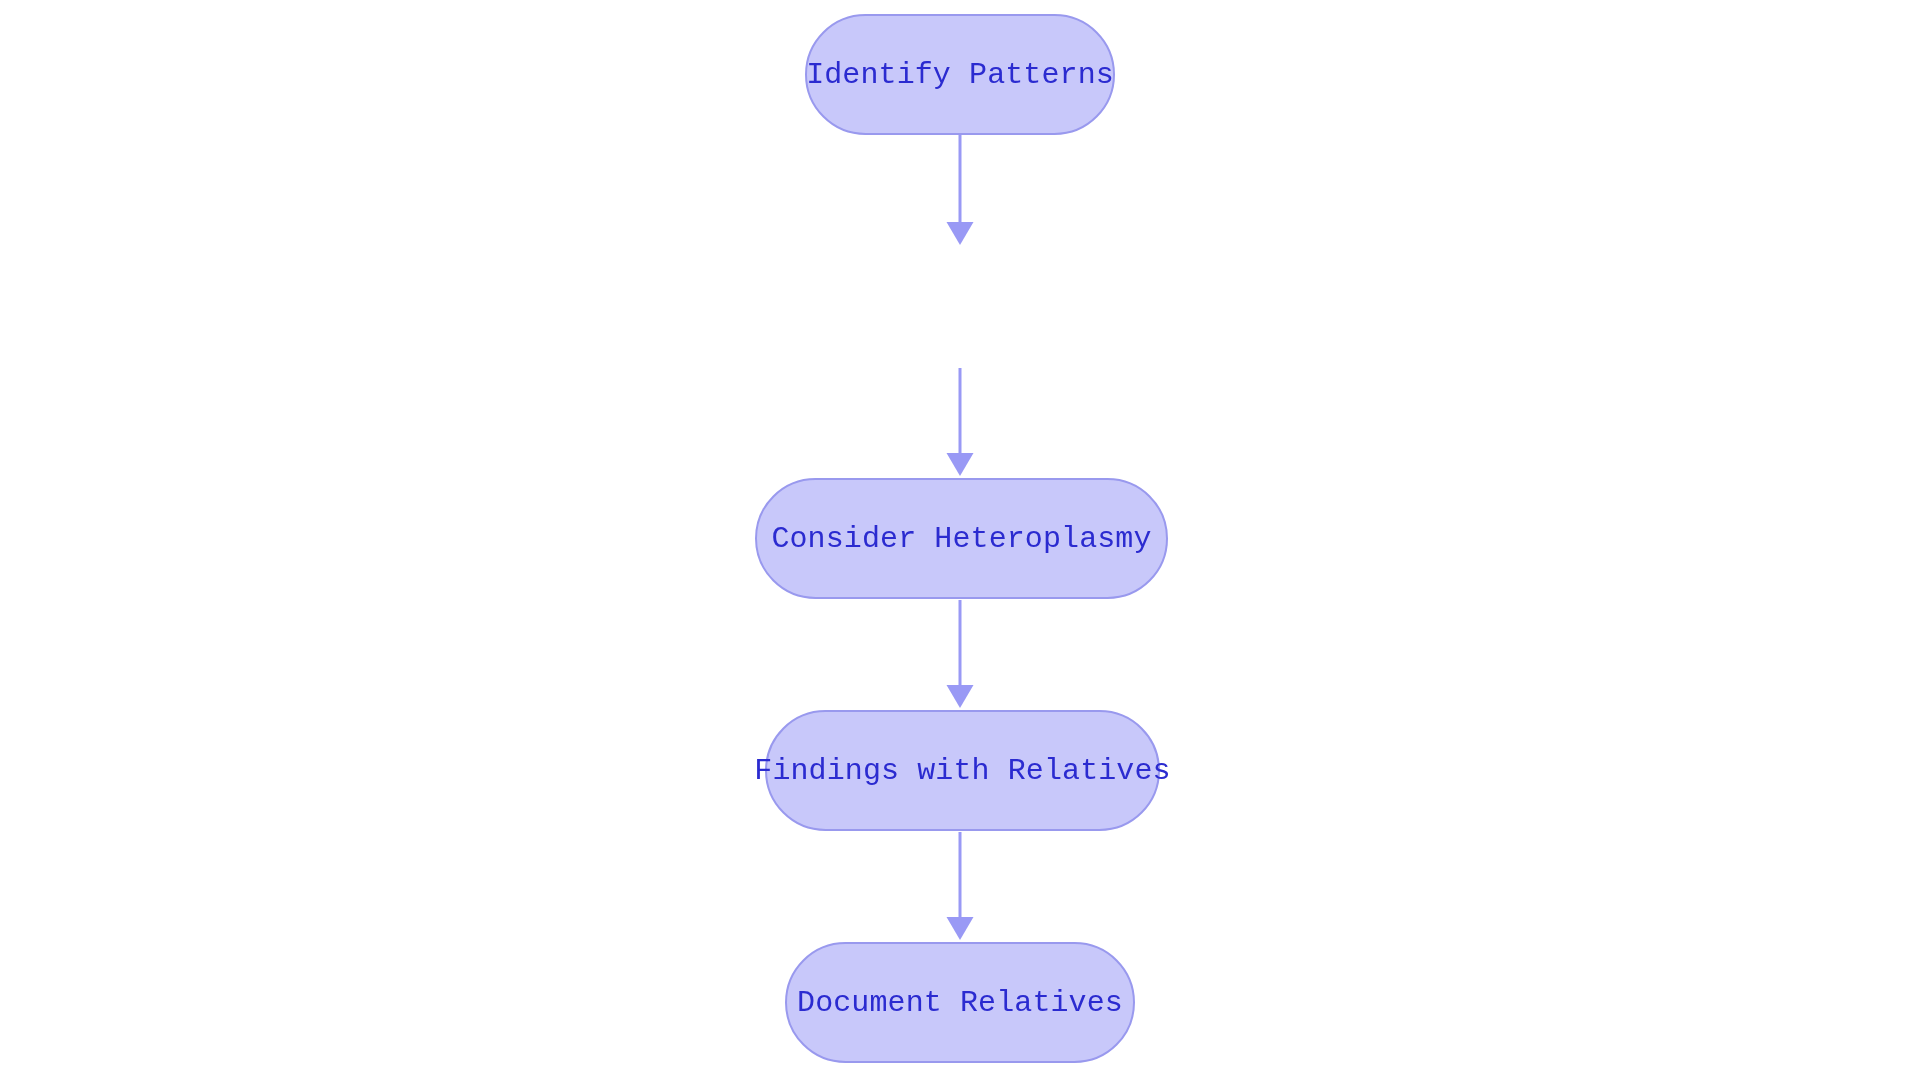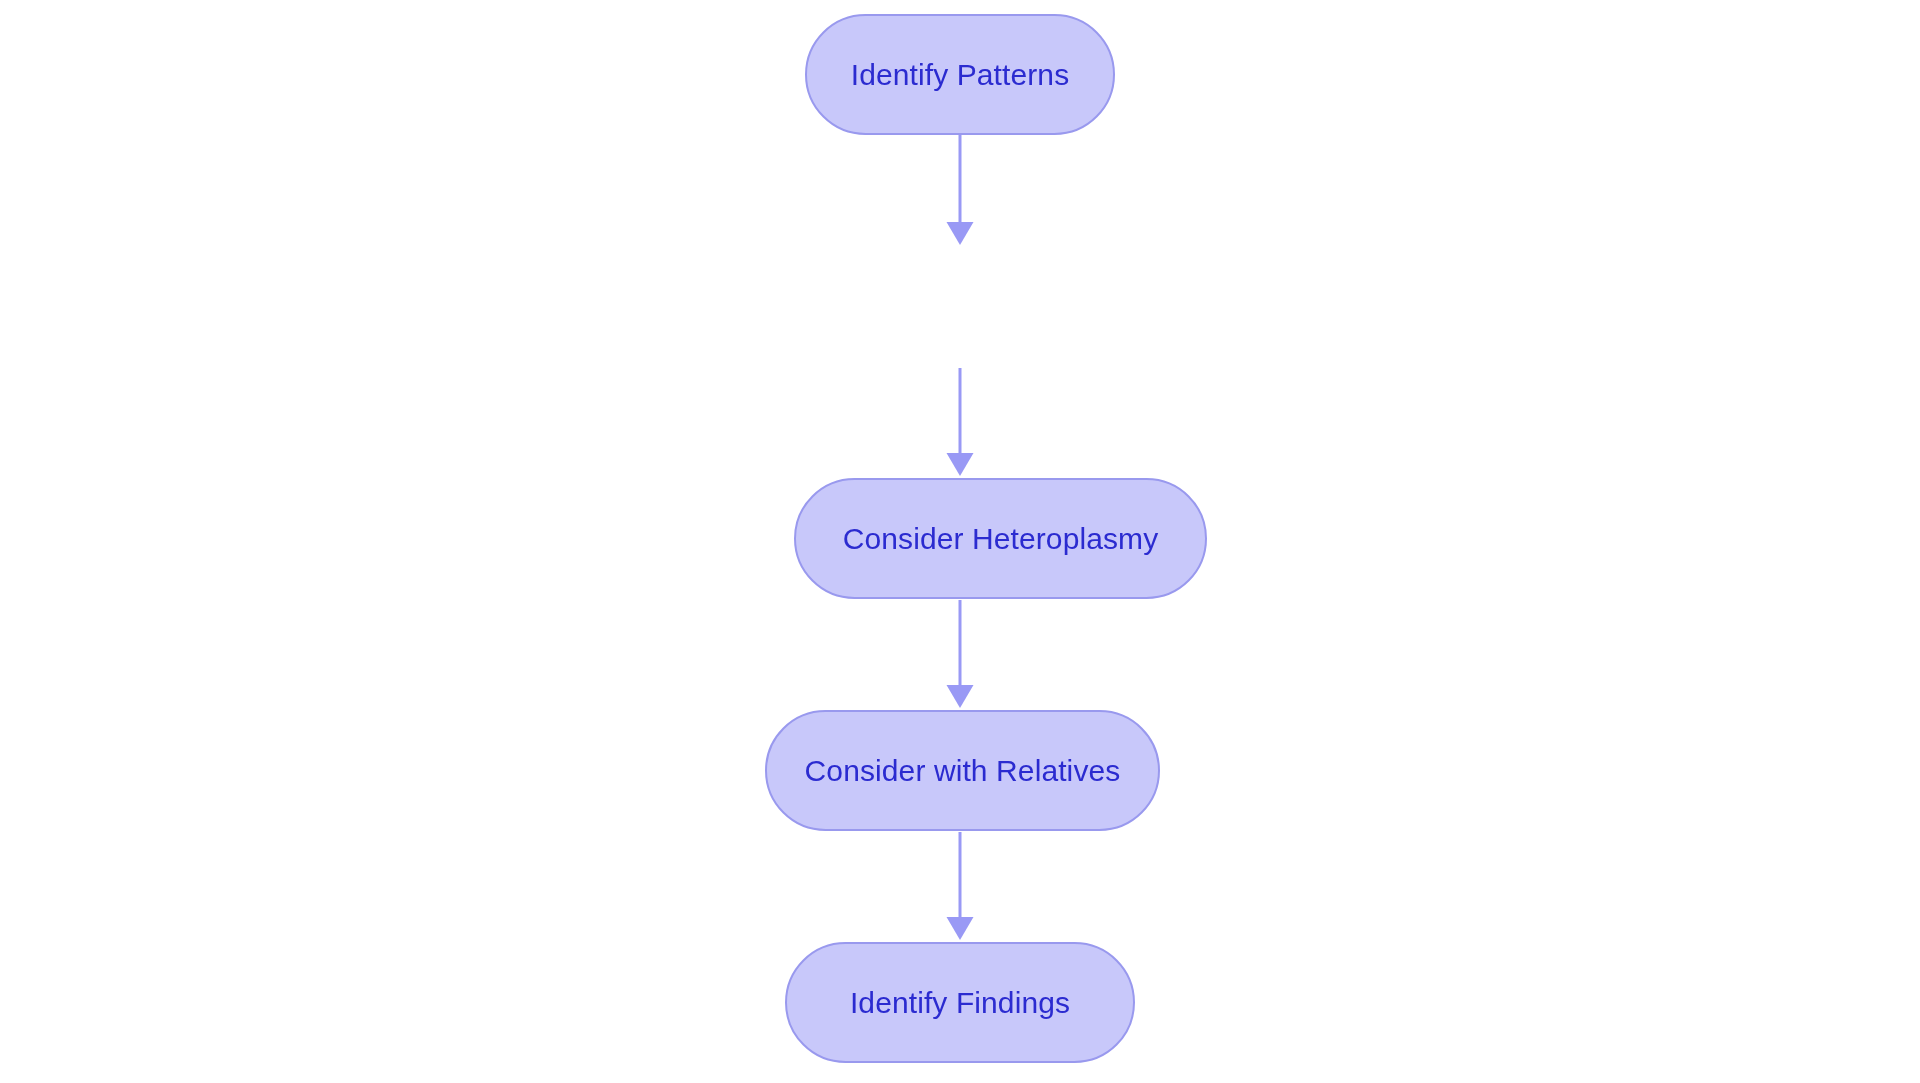--- a/index.html
+++ b/index.html
@@ -32,32 +32,33 @@
     border: 2px solid #9999ee;
     border-radius: 62px;
     height: 121px;
     color: #2b2bd0;
     font-size: 30px;
     font-weight: 400;
     letter-spacing: 0.1px;
     line-height: 1;
     white-space: nowrap;
     user-select: none;
+    font-family: Liberation Mono, monospace;
   }
 
   .flow-node .node-label {
     display: block;
     color: #2b2bd0;
     padding: 0 6px;
   }
 
   
   #node-1 { left: 805px;  top: 14px;   width: 310px; }
   #node-2 { left: 838px;  top: 247px;  width: 247px; }
-  #node-3 { left: 794px;  top: 478px;  width: 413px; }
+  #node-3 { left: 755px;  top: 478px;  width: 413px; }
   #node-4 { left: 765px;  top: 710px;  width: 395px; }
   #node-5 { left: 785px;  top: 942px;  width: 350px; }
 
   .flow-edge {
     position: absolute;
     left: 0;
     top: 0;
     width: 1920px;
     height: 1083px;
     pointer-events: none;
@@ -105,20 +106,20 @@
   <div class="flow-node" id="node-1">
     <span class="node-label">Identify Patterns</span>
   </div>
 
 
   <div class="flow-node" id="node-3">
     <span class="node-label">Consider Heteroplasmy</span>
   </div>
 
   <div class="flow-node" id="node-4">
-    <span class="node-label">Consider with Relatives</span>
+    <span class="node-label">Findings with Relatives</span>
   </div>
 
   <div class="flow-node" id="node-5">
-    <span class="node-label">Identify Findings</span>
+    <span class="node-label">Document Relatives</span>
   </div>
 
 </div>
 
 </body></html>

